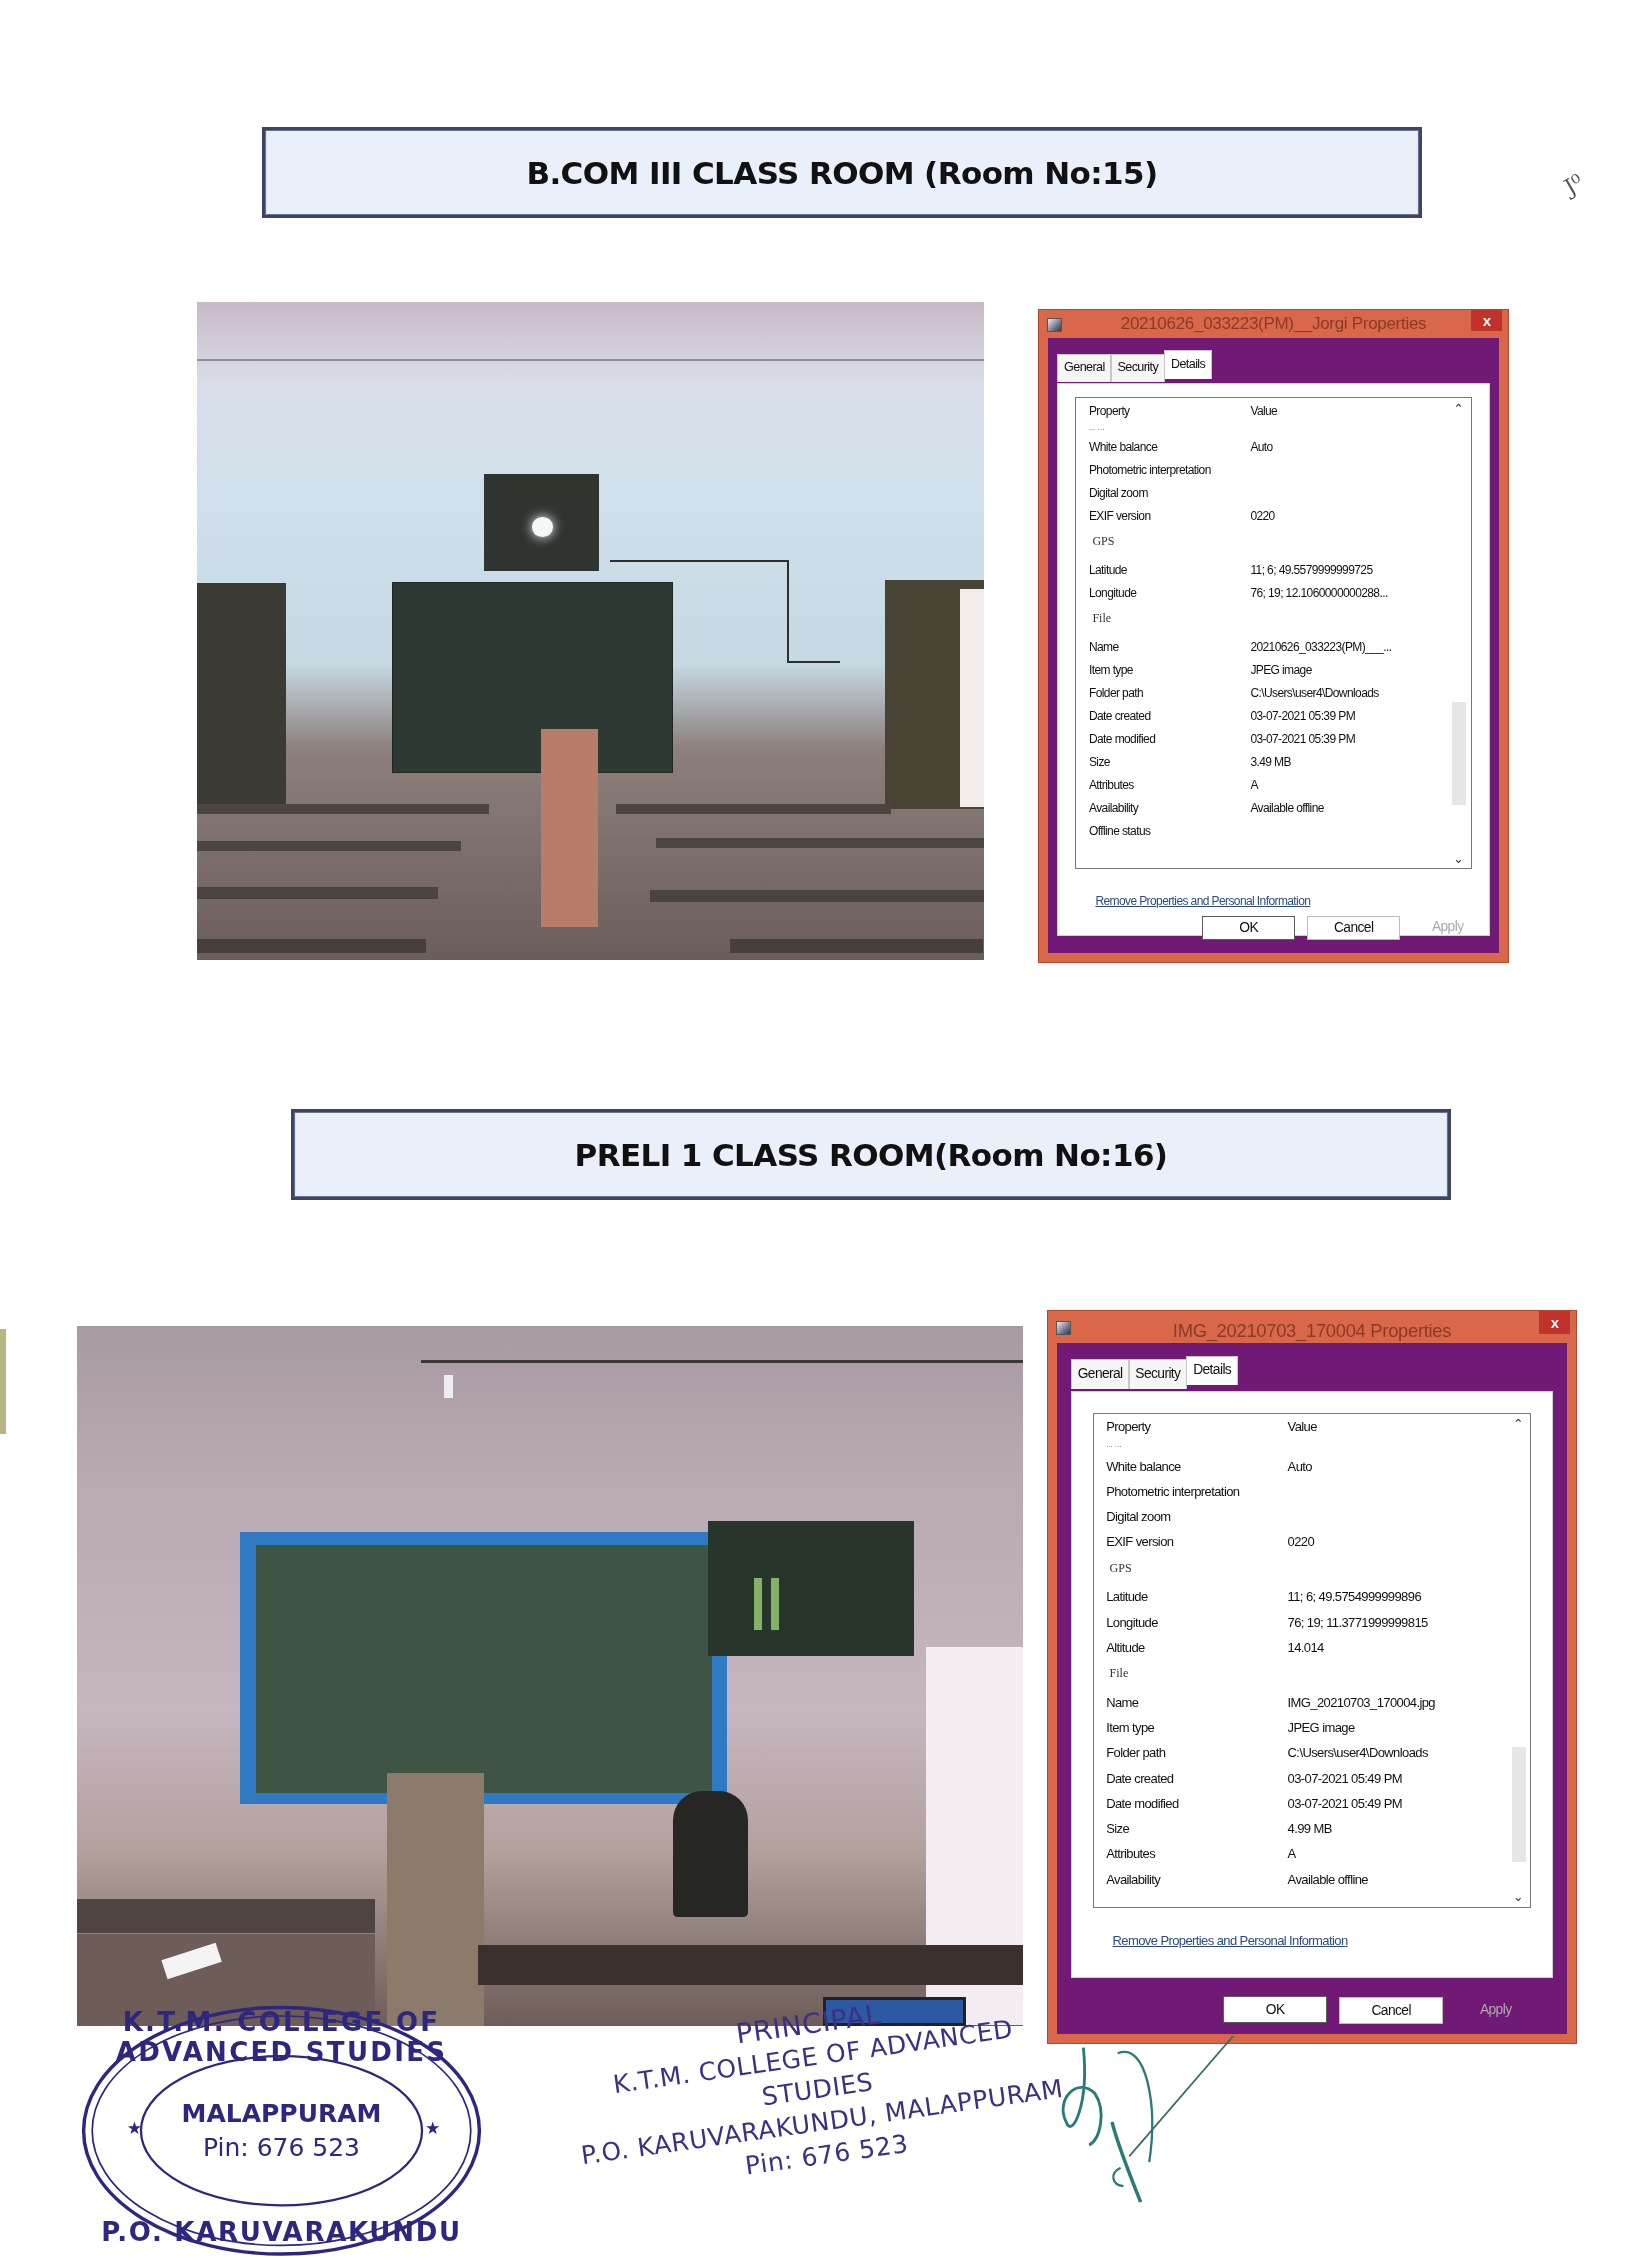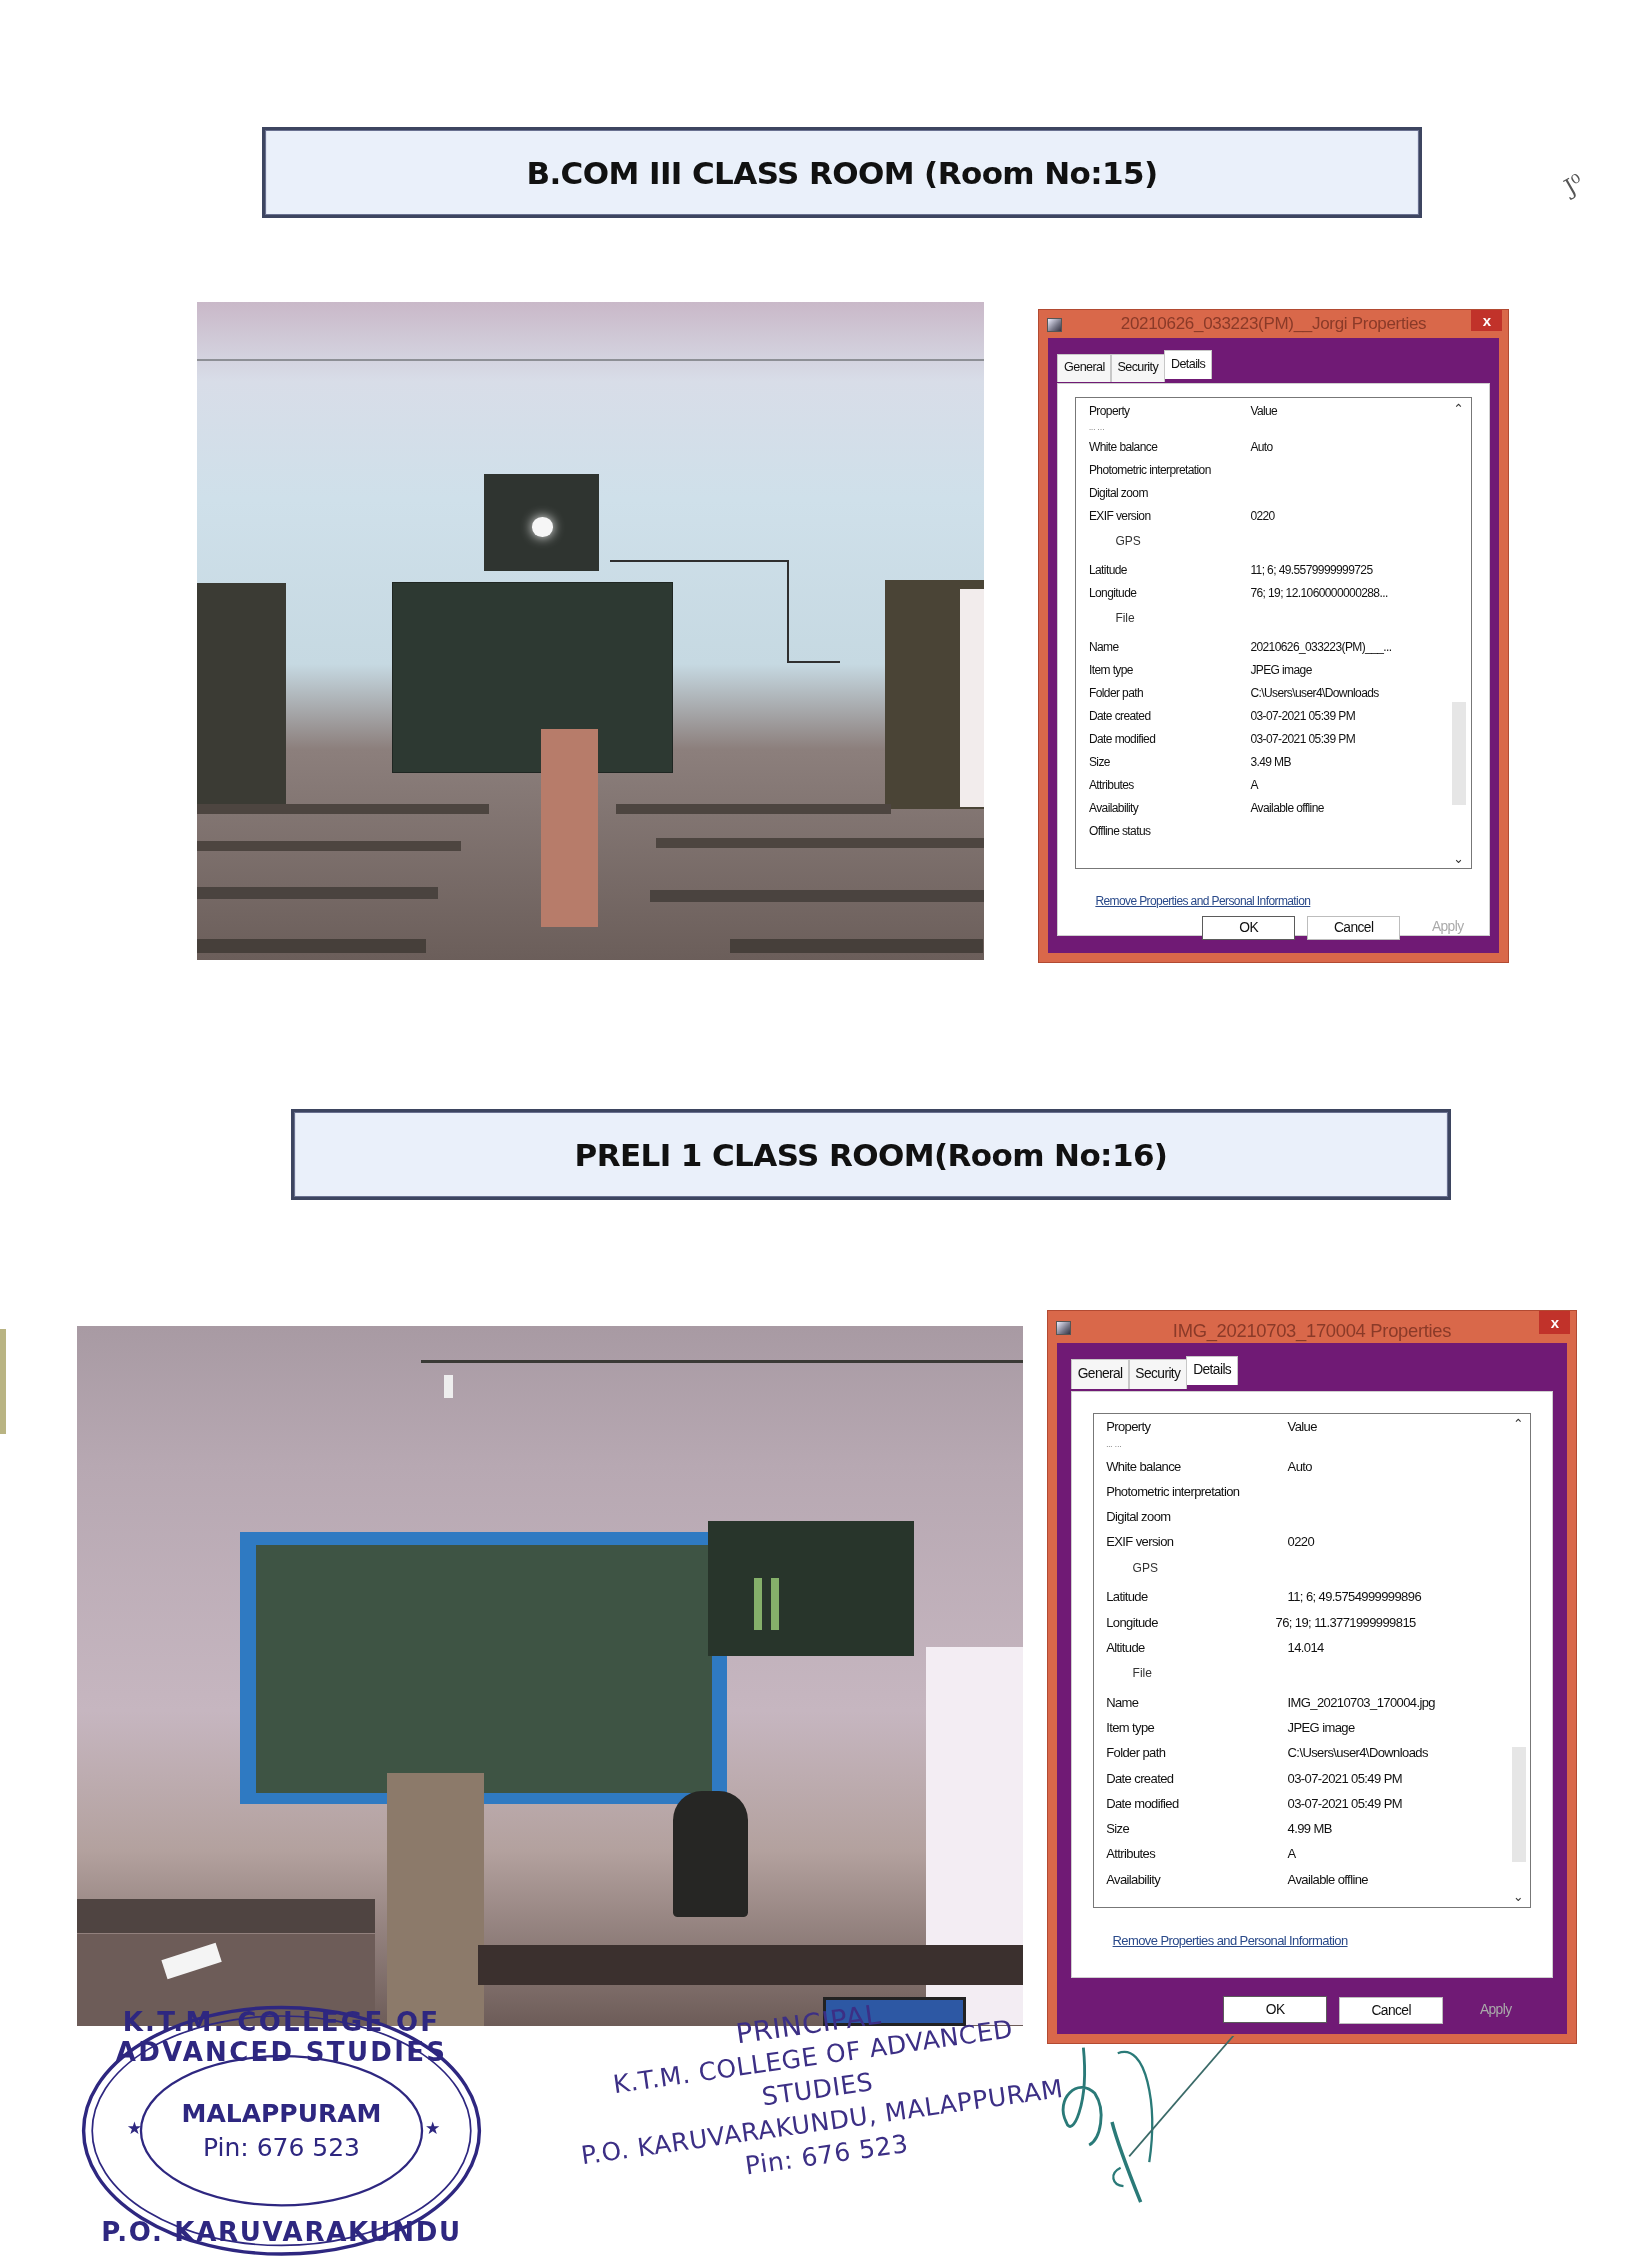--- a/index.html
+++ b/index.html
@@ -35,21 +35,21 @@
   .dialog .close-btn { position: absolute; right: 5.7px; top: 0; width: 31px; height: 20.6px; background: #c1322a; color: #fff; display: flex; align-items: center; justify-content: center; font-size: 15px; font-weight: bold; }
   .dialog .body { position: absolute; left: 9.2px; right: 9.2px; top: 27.5px; bottom: 9.2px; background: #701a75; }
   .tabs { position: absolute; left: 9.2px; top: 16px; display: flex; }
   .tab { font-size: 12.6px; color: #111; padding: 5.7px 5.7px 4.6px; border: 0.6px solid #c7c7c7; border-bottom: none; background: #f6f6f6; margin-right: -0.6px; letter-spacing: -0.6px; }
   .tab.active { background: #fff; position: relative; top: -3.4px; padding-bottom: 8px; z-index: 2; }
   .tab-panel { position: absolute; left: 9.2px; right: 9.2px; top: 45px; border: 0.6px solid #cfcfcf; background: #fff; }
   .list { position: absolute; left: 17px; right: 17px; border: 0.9px solid #777; background: #fff; padding-left: 8px; }
   .row { position: absolute; left: 0; right: 0; font-size: 12px; color: #111; letter-spacing: -0.6px; white-space: nowrap; }
   .row .k { position: absolute; left: 12.6px; }
   .row .v { position: absolute; }
-  .row.group .k { left: 39px; font-family: Liberation Sans, sans-serif; font-size: 12px; color: #333; letter-spacing: 0; }
+  .row.group .k { left: 16px; font-family: Liberation Serif, serif; font-size: 12px; color: #333; letter-spacing: 0; }
   .row.header .k, .row.header .v { color: #111; }
   .cut-row { position: absolute; left: 12.6px; font-size: 7.5px; color: #444; letter-spacing: 0; }
   .scroll-arrow { position: absolute; right: 6.9px; font-size: 12.6px; color: #333; }
   .scroll-thumb { position: absolute; right: 4.6px; width: 13.8px; background: #e6e6e6; }
   .link { position: absolute; font-size: 12px; color: #2a4a8a; text-decoration: underline; letter-spacing: -0.6px; white-space: nowrap; margin-left: 20px; }
   .btn { position: absolute; height: 22px; border: 0.9px solid #707070; background: #fff; display: flex; align-items: center; justify-content: center; font-size: 13.8px; color: #111; letter-spacing: -0.6px; }
   .btn.ok { border-color: #5b5b5b; }
   .btn.apply { border: none; color: #aaa; background: transparent; }
 
   
@@ -250,21 +250,21 @@
           </div>
         <div class="row group" style="top:147px;">
             <span class="k">GPS</span>
           </div>
         <div class="row" style="top:175px;font-size:13px;">
             <span class="k">Latitude</span>
             <span class="v" style="left:194px;">11; 6; 49.5754999999896</span>
           </div>
         <div class="row" style="top:201px;font-size:13px;">
             <span class="k">Longitude</span>
-            <span class="v" style="left:182px;">76; 19; 11.3771999999815</span>
+            <span class="v" style="left:194px;">76; 19; 11.3771999999815</span>
           </div>
         <div class="row" style="top:226px;font-size:13px;">
             <span class="k">Altitude</span>
             <span class="v" style="left:194px;">14.014</span>
           </div>
         <div class="row group" style="top:252px;">
             <span class="k">File</span>
           </div>
         <div class="row" style="top:281px;font-size:13px;">
             <span class="k">Name</span>

